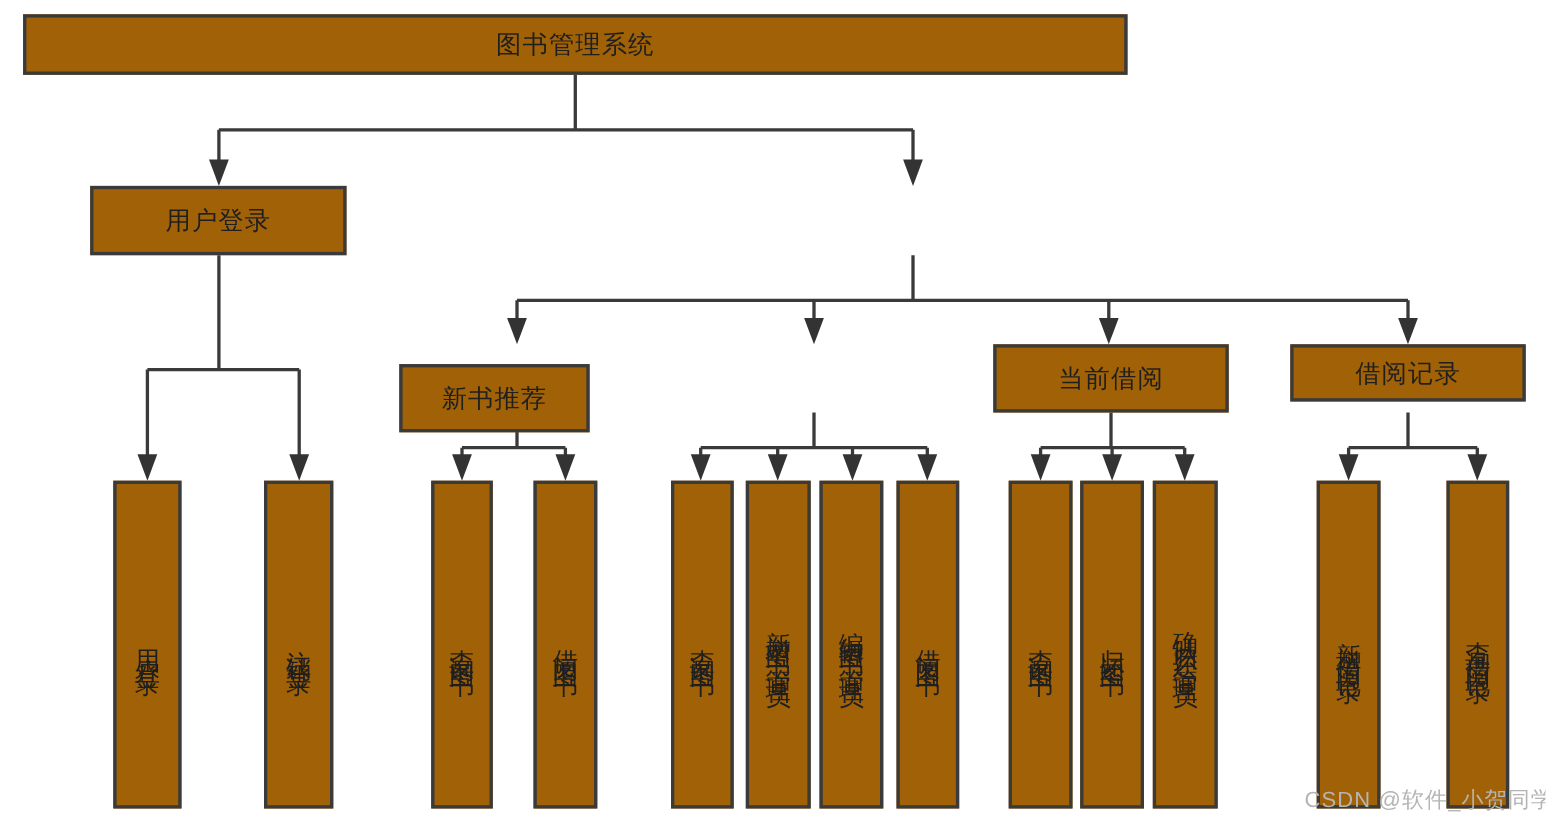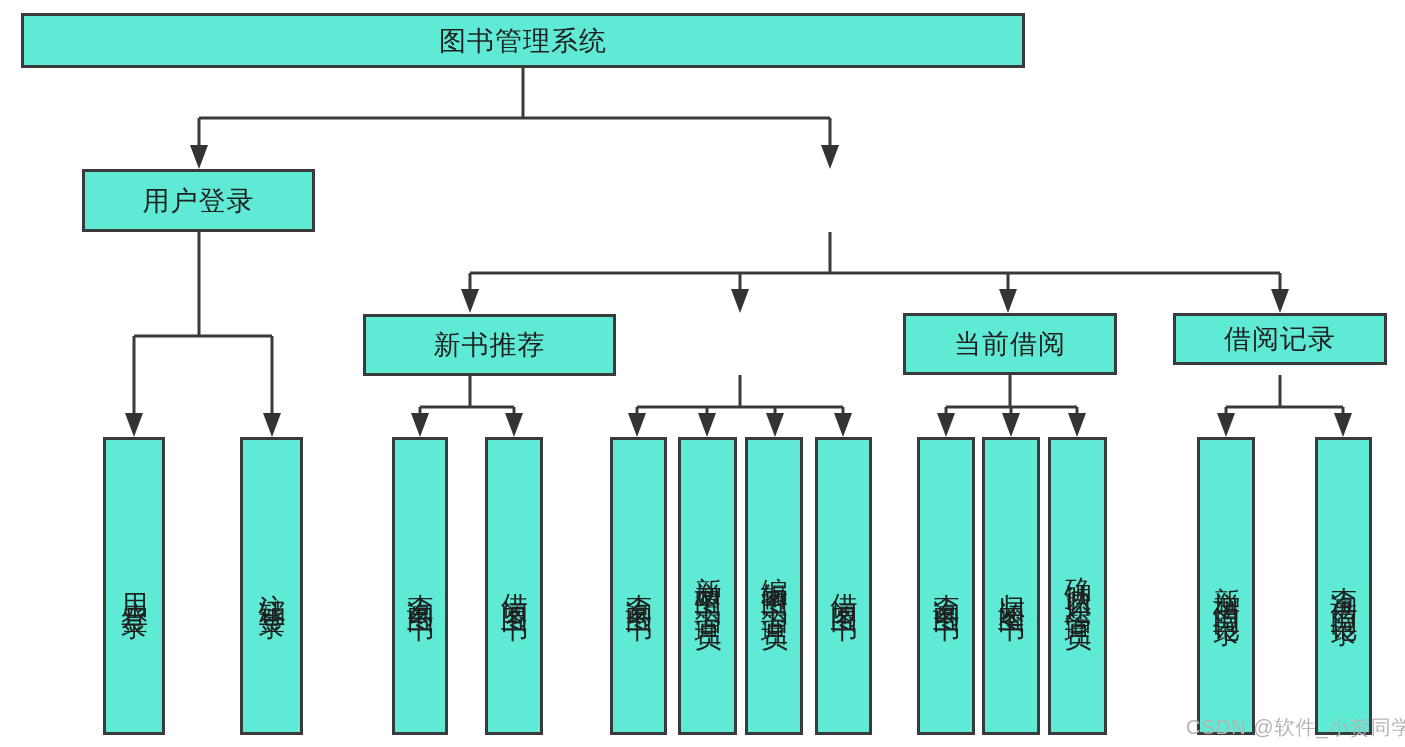--- a/index.html
+++ b/index.html
@@ -22,26 +22,26 @@
   }
   .wires{
     position:absolute;
     left:0;top:0;
     z-index:0;
   }
   .box{
     position:absolute;
     box-sizing:border-box;
     border:3px solid var(--line);
-    background:#5eead4;
+    background:#a16207;
     display:flex;
     align-items:center;
     justify-content:center;
     color:var(--text);
-    font-size:27px;
+    font-size:23px;
     letter-spacing:1px;
     z-index:1;
     white-space:nowrap;
   }
   .vtext{
     writing-mode:vertical-rl;
     text-orientation:mixed;
     letter-spacing:7px;
     line-height:1;
     white-space:pre;
@@ -95,21 +95,21 @@
   </svg>
 
   <div class="box" style="left:21px;top:13px;width:1004px;height:55px">
     <span>图书管理系统</span>
   </div>
 
   <div class="box" style="left:82px;top:169px;width:233px;height:63px">
     <span>用户登录</span>
   </div>
 
-  <div class="box" style="left:363px;top:314px;width:253px;height:62px">
+  <div class="box" style="left:363px;top:331px;width:173px;height:62px">
     <span>新书推荐</span>
   </div>
   <div class="box" style="left:903px;top:313px;width:214px;height:62px">
     <span>当前借阅</span>
   </div>
   <div class="box" style="left:1173px;top:313px;width:214px;height:52px">
     <span>借阅记录</span>
   </div>
 
   <div class="box" style="left:103px;top:437px;width:62px;height:298px">

